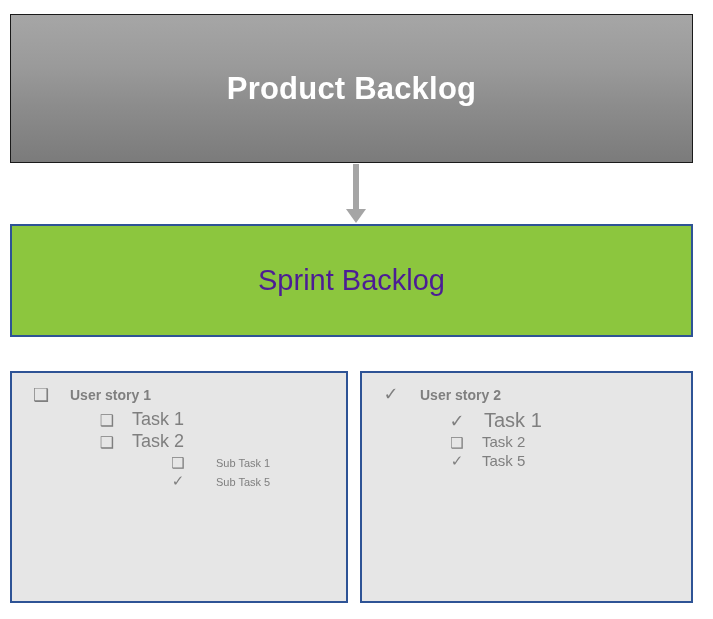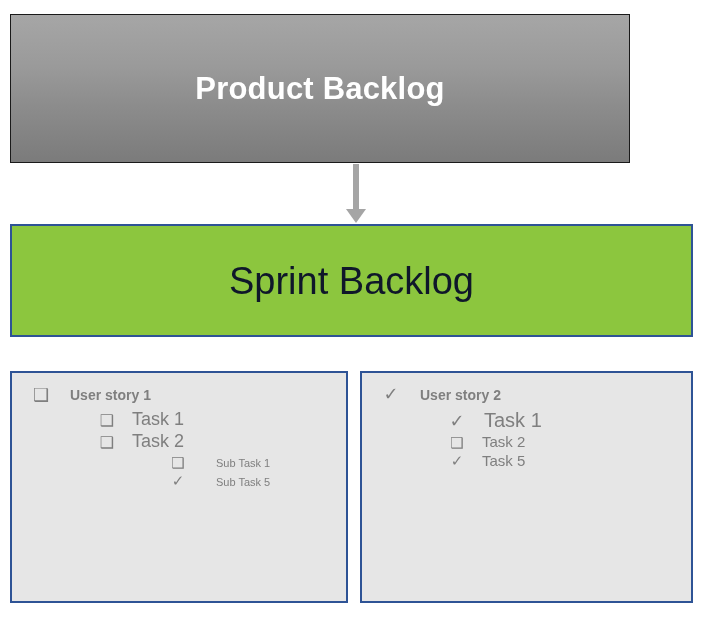--- a/index.html
+++ b/index.html
@@ -13,21 +13,21 @@
     position: relative;
     font-family: "Liberation Sans", sans-serif;
     overflow: hidden;
   }
 
   
   .product-backlog {
     position: absolute;
     left: 10px;
     top: 14px;
-    width: 620px;
+    width: 683px;
     height: 149px;
     box-sizing: border-box;
     border: 1px solid #1a1a1a;
     background: linear-gradient(to bottom, #a6a6a6 0%, #9a9a9a 35%, #8c8c8c 62%, #7b7b7b 100%);
     display: flex;
     align-items: center;
     justify-content: center;
   }
   .product-backlog-title {
     color: #ffffff;
@@ -72,22 +72,22 @@
     width: 683px;
     height: 113px;
     box-sizing: border-box;
     border: 2px solid #2e5395;
     background: #8cc63e;
     display: flex;
     align-items: center;
     justify-content: center;
   }
   .sprint-backlog-title {
-    color: #0f172a;
-    font-size: 38px;
+    color: #4c1d95;
+    font-size: 29px;
     font-weight: normal;
     line-height: 1;
   }
 
   
   .card {
     position: absolute;
     top: 371px;
     height: 232px;
     box-sizing: border-box;

